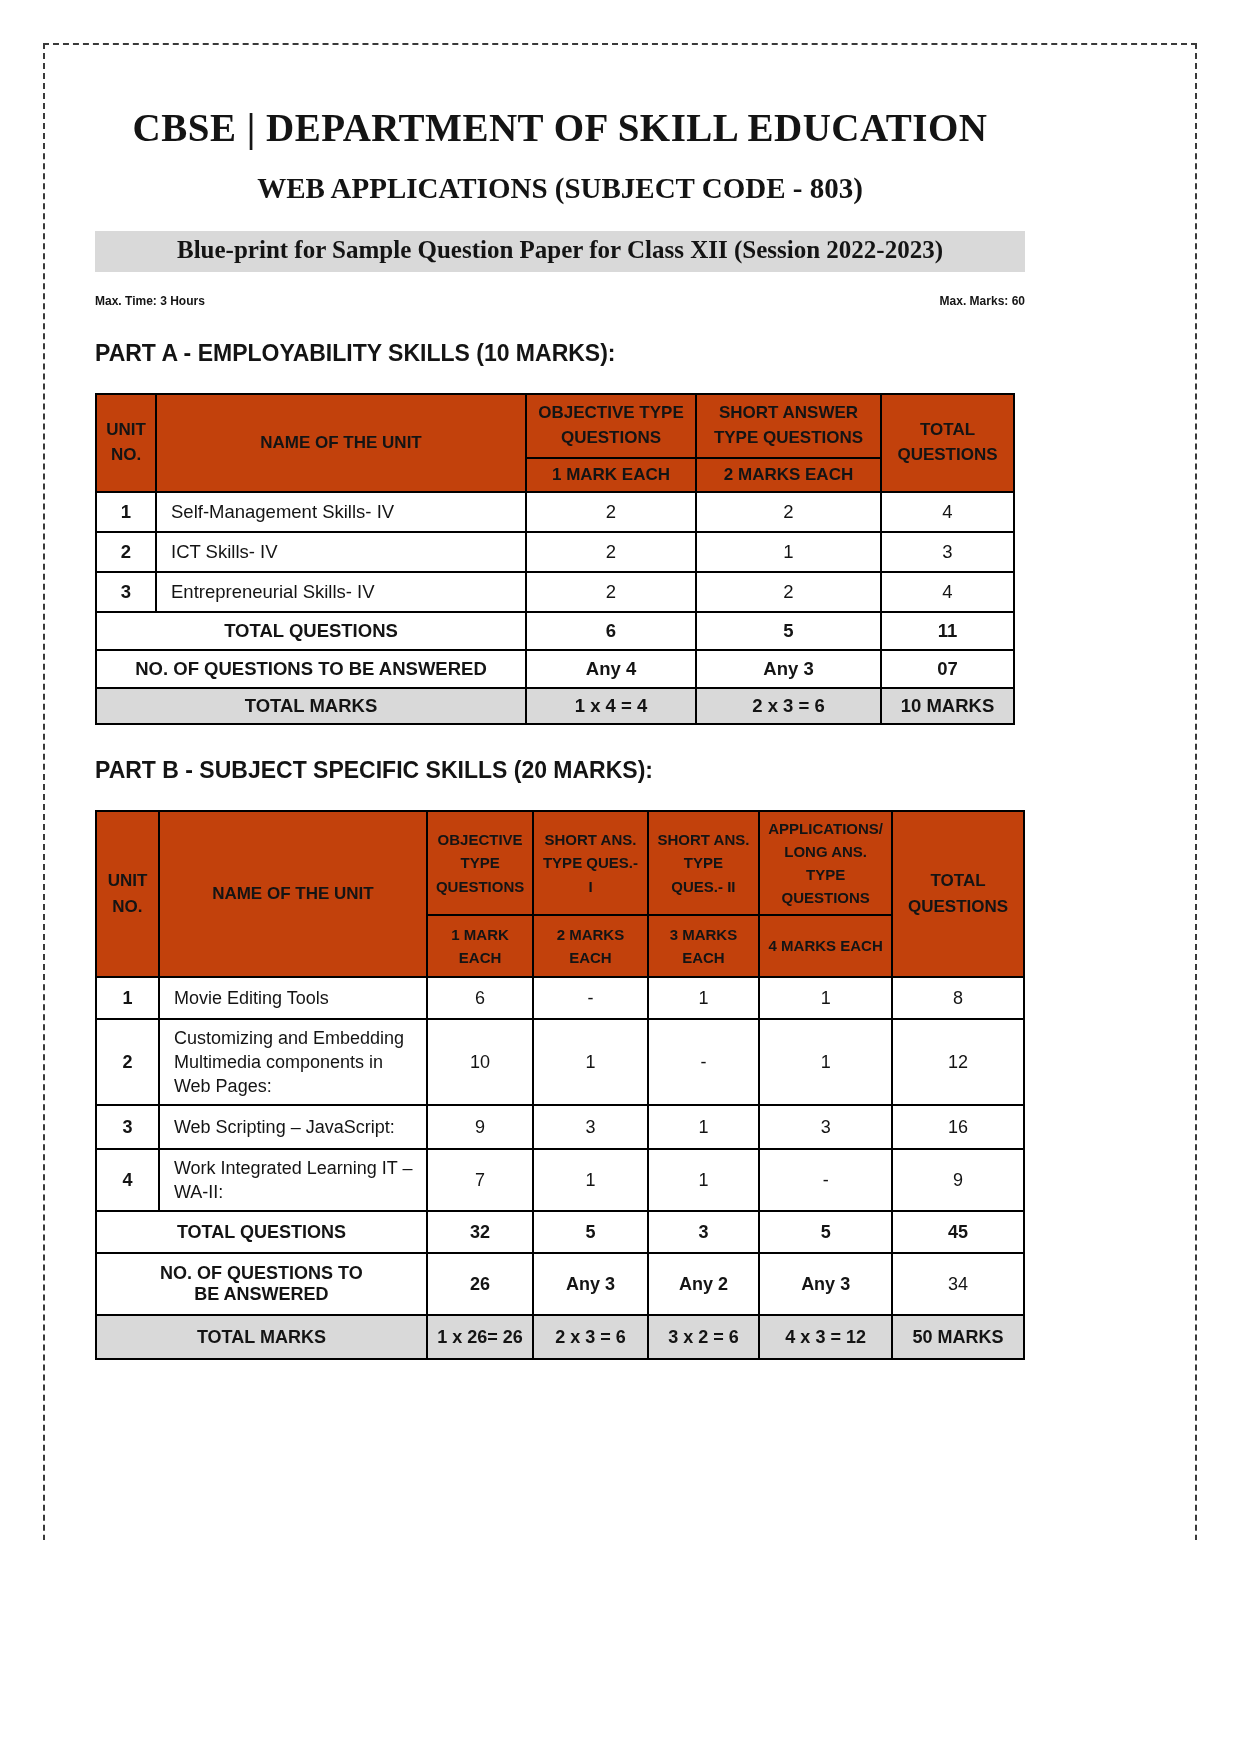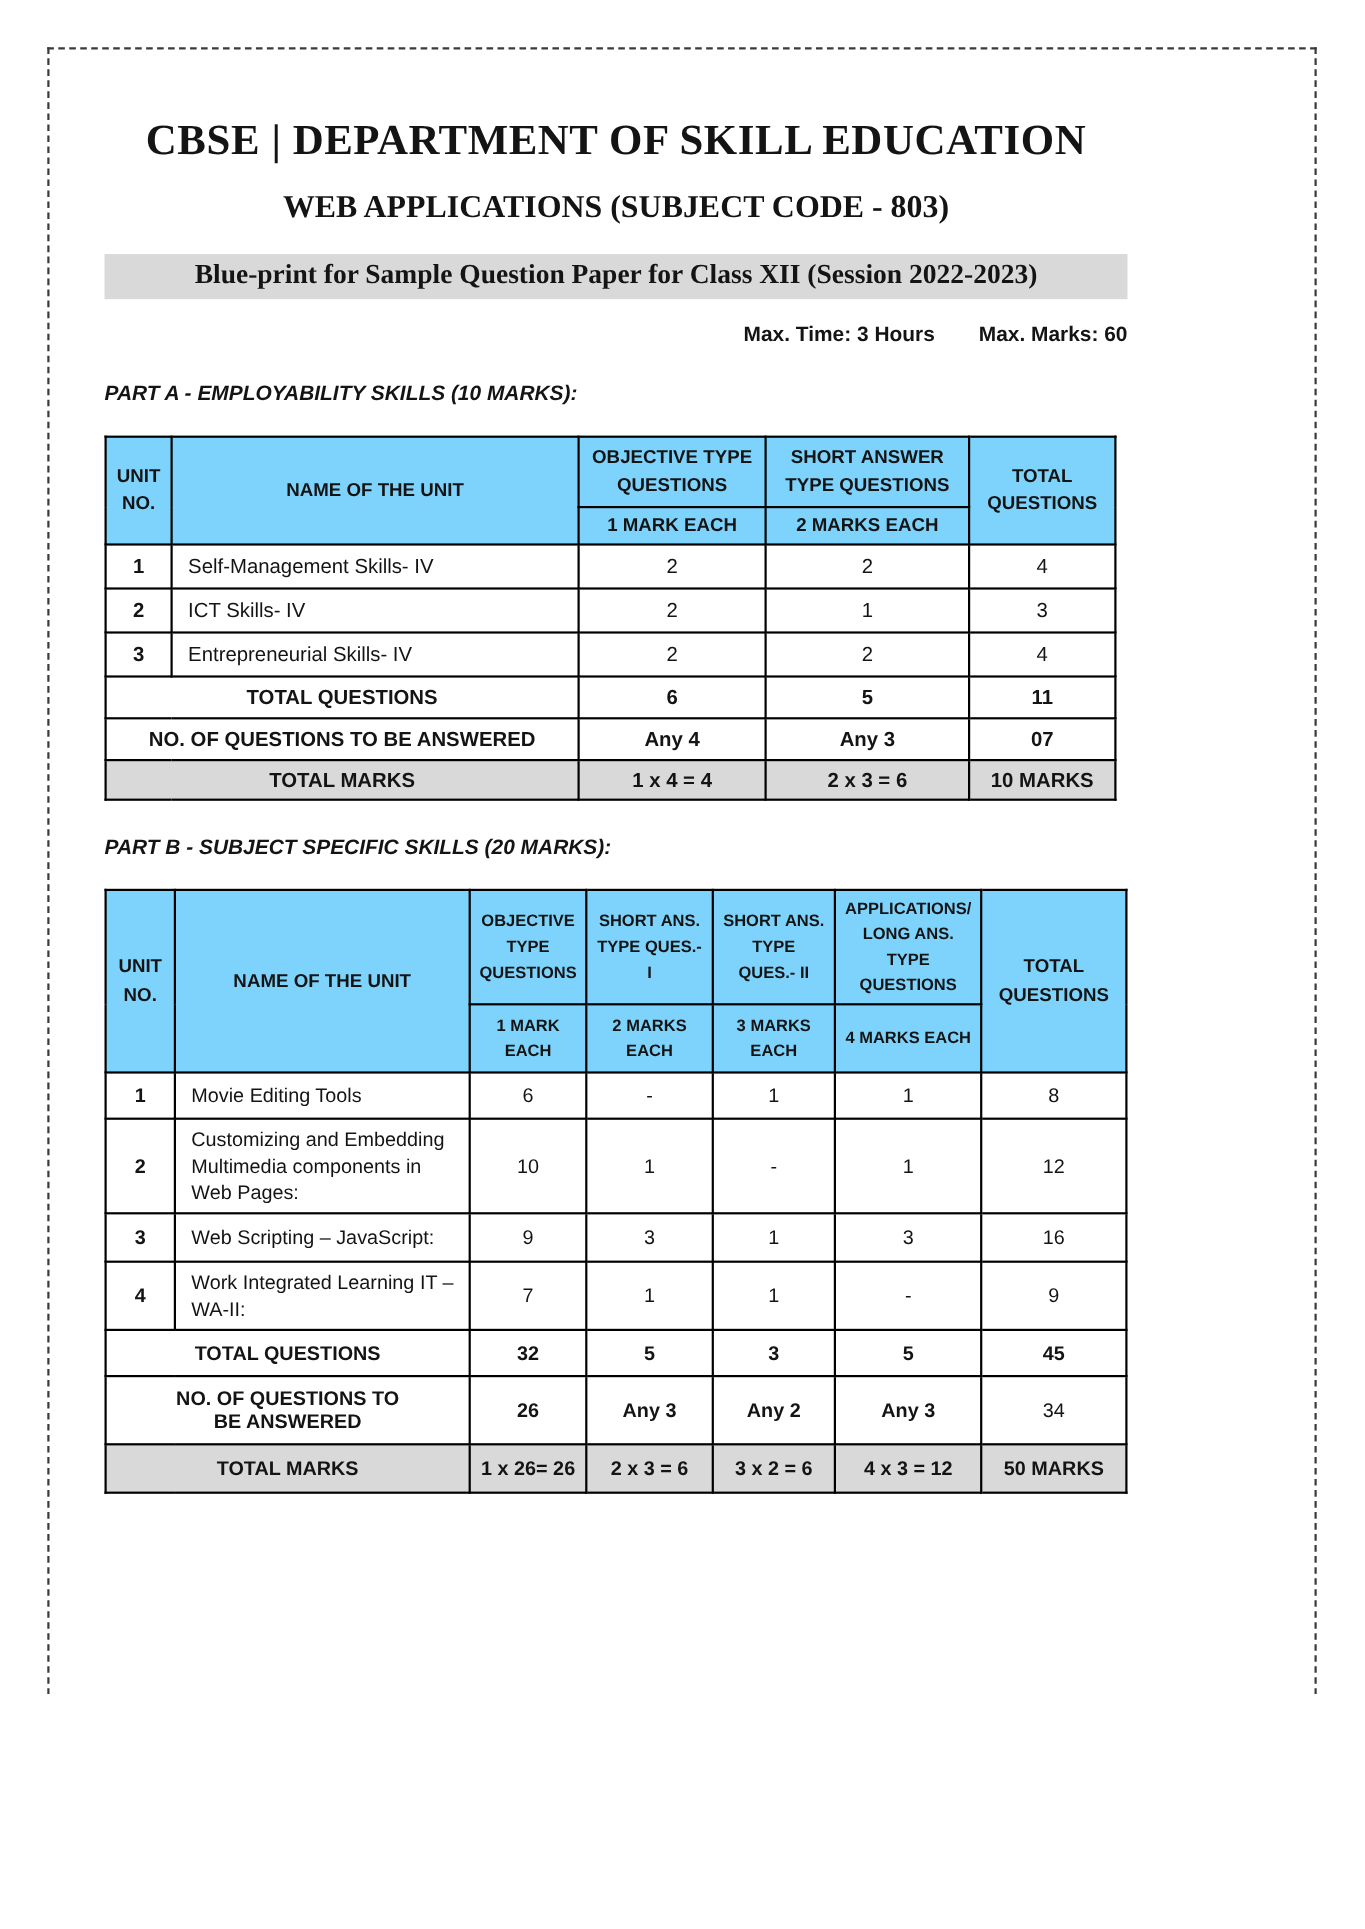--- a/index.html
+++ b/index.html
@@ -36,41 +36,41 @@
   }
   .banner {
     margin-top: 26px;
     background: #d9d9d9;
     font-family: "Liberation Serif", serif;
     font-size: 25px; font-weight: bold;
     text-align: center;
     padding: 5px 0 8px;
   }
   .meta-row {
-    display: flex; justify-content: flex-end;
+    display: flex; justify-content: space-between;
     margin-top: 22px;
-    font-size: 19px; font-weight: bold; gap: 40px;
+    font-size: 12px; font-weight: bold; gap: 40px;
   }
   .part-heading {
     margin-top: 32px;
-    font-size: 19px; font-weight: bold; font-style: italic;
+    font-size: 23px; font-weight: bold;
   }
   table.tbl {
     border-collapse: collapse;
     table-layout: fixed;
     margin-top: 26px;
   }
   .tbl th, .tbl td {
     border: 2px solid #000;
     text-align: center;
     vertical-align: middle;
     padding: 2px 5px;
   }
   .tbl th {
-    background: #7dd3fc;
+    background: #c2410c;
     font-size: 17px;
     line-height: 1.45;
     font-weight: bold;
   }
   .tbl td { font-size: 18.5px; font-weight: normal; }
   .tbl td.name { text-align: left; padding-left: 14px; line-height: 1.35; }
   .tbl td.unit { font-weight: bold; }
   .tbl td.bold { font-weight: bold; }
   .tbl tr.marks-row td { background: #d9d9d9; font-weight: bold; }
   .tbl-b th { font-size: 15px; line-height: 1.55; padding: 2px 8px; }

